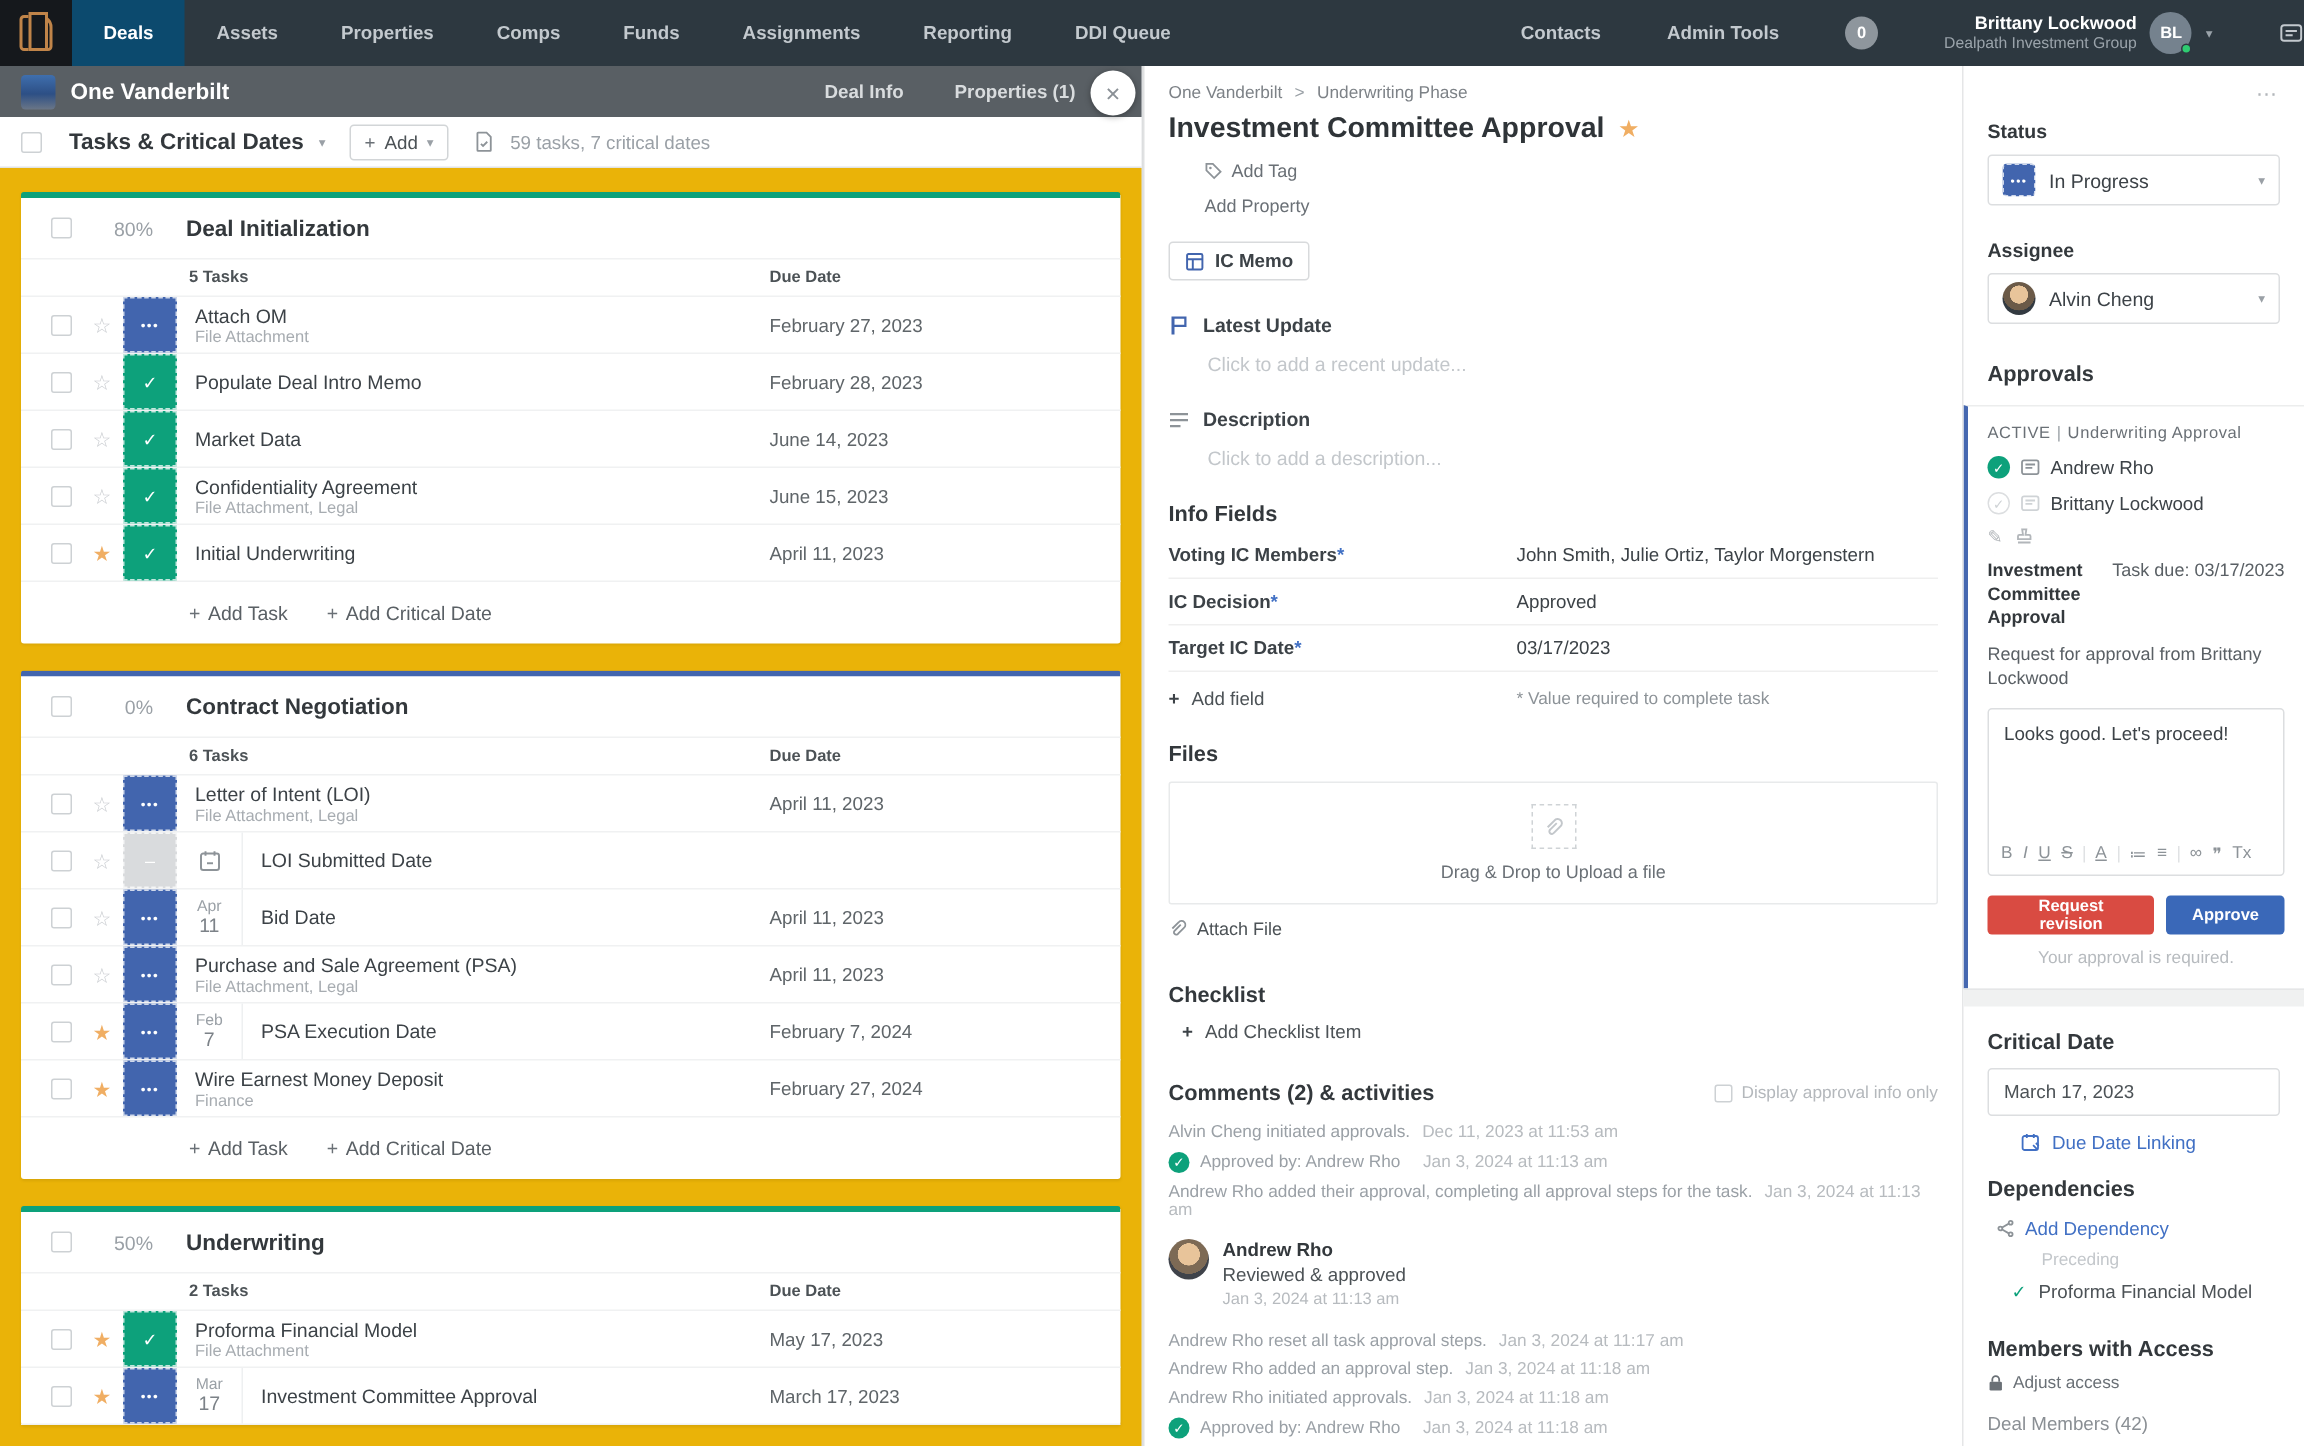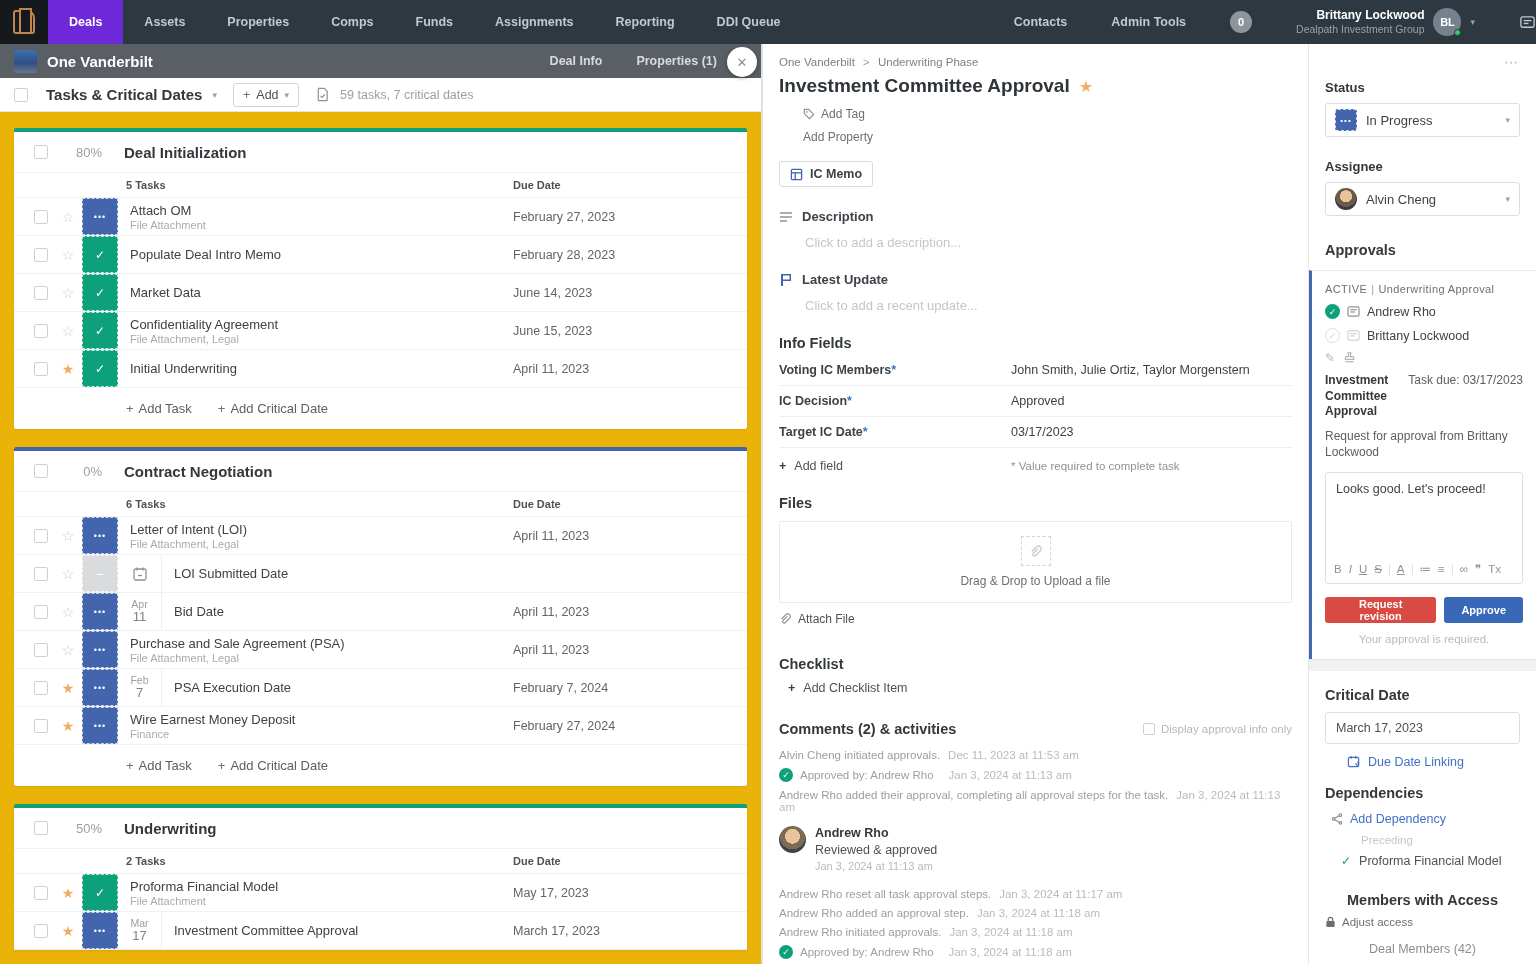--- a/index.html
+++ b/index.html
@@ -7,21 +7,21 @@
     font-family:"Liberation Sans", sans-serif; -webkit-font-smoothing:antialiased; }
   .app { width:1536px; height:964px; display:flex; flex-direction:column; }
 
   
   .topnav { height:44px; background:#2d3840; display:flex; align-items:stretch; color:#cfd4d8; flex:none; }
   .logo-box { width:48px; background:#15181c; display:flex; align-items:center; justify-content:center; }
   .logo-glyph { width:22px; height:24px; border:2px solid #c08449; border-radius:3px 8px 3px 3px; position:relative; }
   .logo-glyph:after { content:""; position:absolute; left:4px; top:-4px; width:9px; height:22px; border:2px solid #c08449; background:#15181c; }
   .nav-tabs { display:flex; align-items:stretch; }
   .nav-tab { padding:0 21px; display:flex; align-items:center; font-size:12.5px; font-weight:bold; color:#c3c9ce; cursor:pointer; }
-  .nav-tab.active { background:#6d28d9; color:#fff; }
+  .nav-tab.active { background:#0c4a6e; color:#fff; }
   .nav-search { display:flex; align-items:center; margin-left:44px; gap:8px; }
   .nav-search svg { flex:none; }
   .nav-search input { background:transparent; border:none; outline:none; color:#cfd4d8; font-size:12.5px; width:150px; font-family:inherit; }
   .nav-search input::placeholder { color:#9aa3aa; }
   .nav-right { margin-left:auto; display:flex; align-items:center; gap:44px; }
   .nav-link { font-size:12.5px; font-weight:bold; color:#c3c9ce; cursor:pointer; }
   .nav-badge { width:22px; height:22px; border-radius:50%; background:#8e969d; color:#fff; font-size:11px; font-weight:bold; display:flex; align-items:center; justify-content:center; }
   .nav-user { display:flex; align-items:center; gap:9px; }
   .nav-user-names { text-align:right; line-height:1.25; }
   .nav-user-name { font-size:12px; font-weight:bold; color:#fff; }
@@ -473,39 +473,39 @@
         <svg width="13" height="13" viewBox="0 0 14 14" fill="none" stroke="currentColor" stroke-width="1.4">
             <rect x="1.5" y="1.5" width="11" height="11" rx="1"></rect>
             <line x1="1.5" y1="5.2" x2="12.5" y2="5.2"></line>
             <line x1="5.6" y1="5.2" x2="5.6" y2="12.5"></line>
           </svg>
         <span>IC Memo</span>
       </div>
 
       <div class="d-sec">
         <div class="d-sec-head">
+          <svg width="14" height="14" viewBox="0 0 14 14" fill="currentColor">
+              <path d="M2 1h10v7H4v5H2z"></path>
+              <rect x="4" y="2.5" width="6.5" height="4" fill="#fff"></rect>
+            </svg>
+          <span>Latest Update</span>
+        </div>
+        <div class="d-placeholder">Click to add a recent update...</div>
+      </div>
+
+      <div class="d-sec">
+        <div class="d-sec-head">
           <svg class="gray" width="14" height="12" viewBox="0 0 14 12" fill="none" stroke="currentColor" stroke-width="1.5">
               <line x1="1" y1="2" x2="13" y2="2"></line>
               <line x1="1" y1="6" x2="13" y2="6"></line>
               <line x1="1" y1="10" x2="8" y2="10"></line>
             </svg>
           <span>Description</span>
         </div>
         <div class="d-placeholder">Click to add a description...</div>
-      </div>
-
-      <div class="d-sec">
-        <div class="d-sec-head">
-          <svg width="14" height="14" viewBox="0 0 14 14" fill="currentColor">
-              <path d="M2 1h10v7H4v5H2z"></path>
-              <rect x="4" y="2.5" width="6.5" height="4" fill="#fff"></rect>
-            </svg>
-          <span>Latest Update</span>
-        </div>
-        <div class="d-placeholder">Click to add a recent update...</div>
       </div>
 
       <div class="d-sec">
         <div class="d-h2">Info Fields</div>
         <div class="info-rows" id="info-rows">
             <div class="info-row">
               <div class="info-label">Voting IC Members<i>*</i></div>
               <div class="info-value">John Smith, Julie Ortiz, Taylor Morgenstern</div>
             </div>
             <div class="info-row">
@@ -699,21 +699,21 @@
               </svg>
             <span>Add Dependency</span>
           </div>
           <div class="sb-preceding">Preceding</div>
           <div class="dep-item">
             <span class="tick">✓</span>
             <span>Proforma Financial Model</span>
           </div>
         </div>
 
-        <div class="sb-section" style="margin-top:24px;text-align:center;">
+        <div class="sb-section" style="margin-top:24px;">
           <div class="sb-h">Members with Access</div>
           <div class="adjust">
             <svg width="11" height="12" viewBox="0 0 12 13" fill="none" stroke="currentColor" stroke-width="1.3">
                 <rect x="1.5" y="5.5" width="9" height="6.5" rx="1" fill="currentColor" stroke="none"></rect>
                 <path d="M3.5 5.5V4a2.5 2.5 0 0 1 5 0v1.5"></path>
               </svg>
             <span>Adjust access</span>
           </div>
           <div class="mem-group">Deal Members (42)</div>
 

